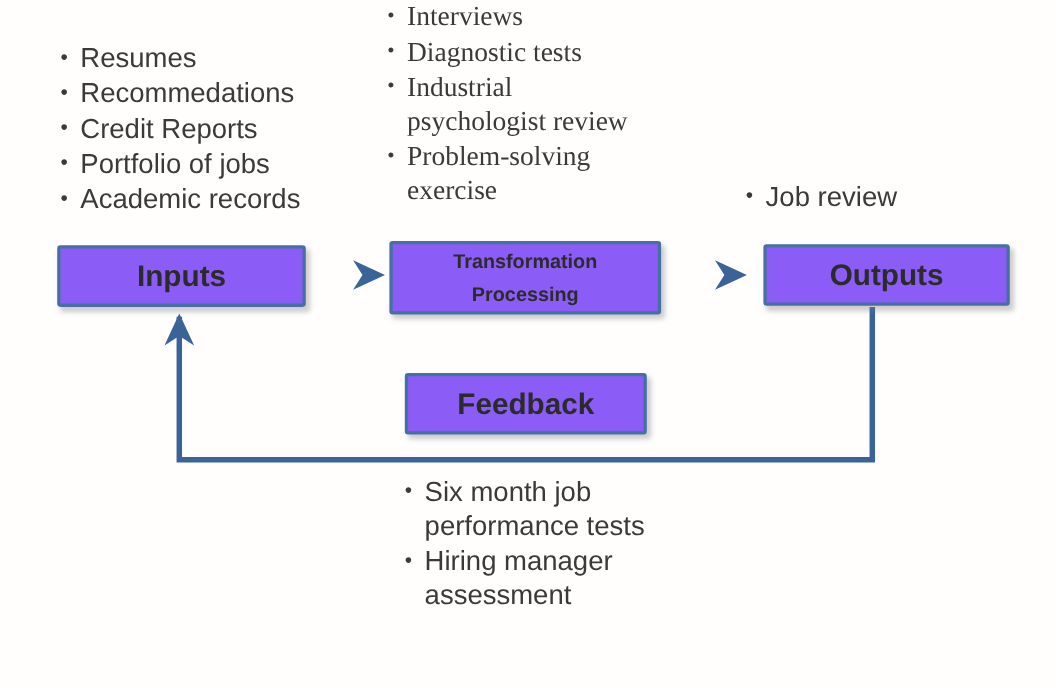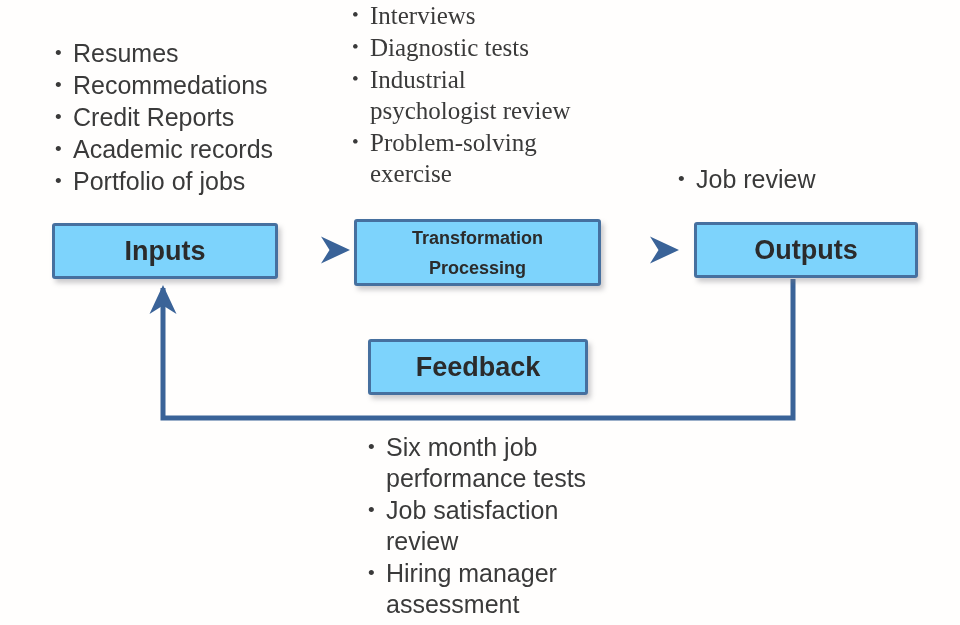--- a/index.html
+++ b/index.html
@@ -41,21 +41,21 @@
 
   #list-inputs   { left: 55px;  top: 38px;  width: 280px; }
   #list-process  { left: 352px; top: 0px;   width: 270px; font-family: Liberation Serif, serif; }
   #list-outputs  { left: 678px; top: 164px; width: 230px; }
   #list-feedback { left: 368px; top: 432px; width: 260px; }
 
   
   .proc-box {
     position: absolute;
     box-sizing: border-box;
-    background: #7dd3fc;
+    background: #8b5cf6;
     border: 3px solid #46709f;
     border-radius: 3px;
     box-shadow: 3px 4px 5px rgba(120,120,130,0.38);
     display: flex;
     align-items: center;
     justify-content: center;
     text-align: center;
     color: #2b2b2b;
     font-weight: bold;
     font-size: 27px;
@@ -97,42 +97,40 @@
 
     <line x1="602" y1="250" x2="676" y2="250" stroke="url(#lineGrad)" stroke-width="5" marker-end="url(#arrowhead)"></line>
 
     <path d="M793,279 L793,418 L163,418 L163,288" fill="none" stroke="#3a6398" stroke-width="5" stroke-linejoin="miter" marker-end="url(#arrowhead)"></path>
   </svg>
 
   <div class="bullet-list" id="list-inputs">
     <div class="bullet-item">Resumes</div>
     <div class="bullet-item">Recommedations</div>
     <div class="bullet-item">Credit Reports</div>
+    <div class="bullet-item">Portfolio of jobs</div>
     <div class="bullet-item">Academic records</div>
-    <div class="bullet-item">Portfolio of jobs</div>
   </div>
 
   <div class="bullet-list" id="list-process">
     <div class="bullet-item">Interviews</div>
     <div class="bullet-item">Diagnostic tests</div>
     <div class="bullet-item">Industrial
 psychologist review</div>
     <div class="bullet-item">Problem-solving
 exercise</div>
   </div>
 
   <div class="bullet-list" id="list-outputs">
     <div class="bullet-item">Job review</div>
   </div>
 
   <div class="bullet-list" id="list-feedback">
     <div class="bullet-item">Six month job
 performance tests</div>
-    <div class="bullet-item">Job satisfaction
-review</div>
     <div class="bullet-item">Hiring manager
 assessment</div>
   </div>
 
   <div class="proc-box" id="box-inputs">
     <span>Inputs</span>
   </div>
 
   <div class="proc-box" id="box-process">
     <span style="white-space: pre-line;">Transformation

